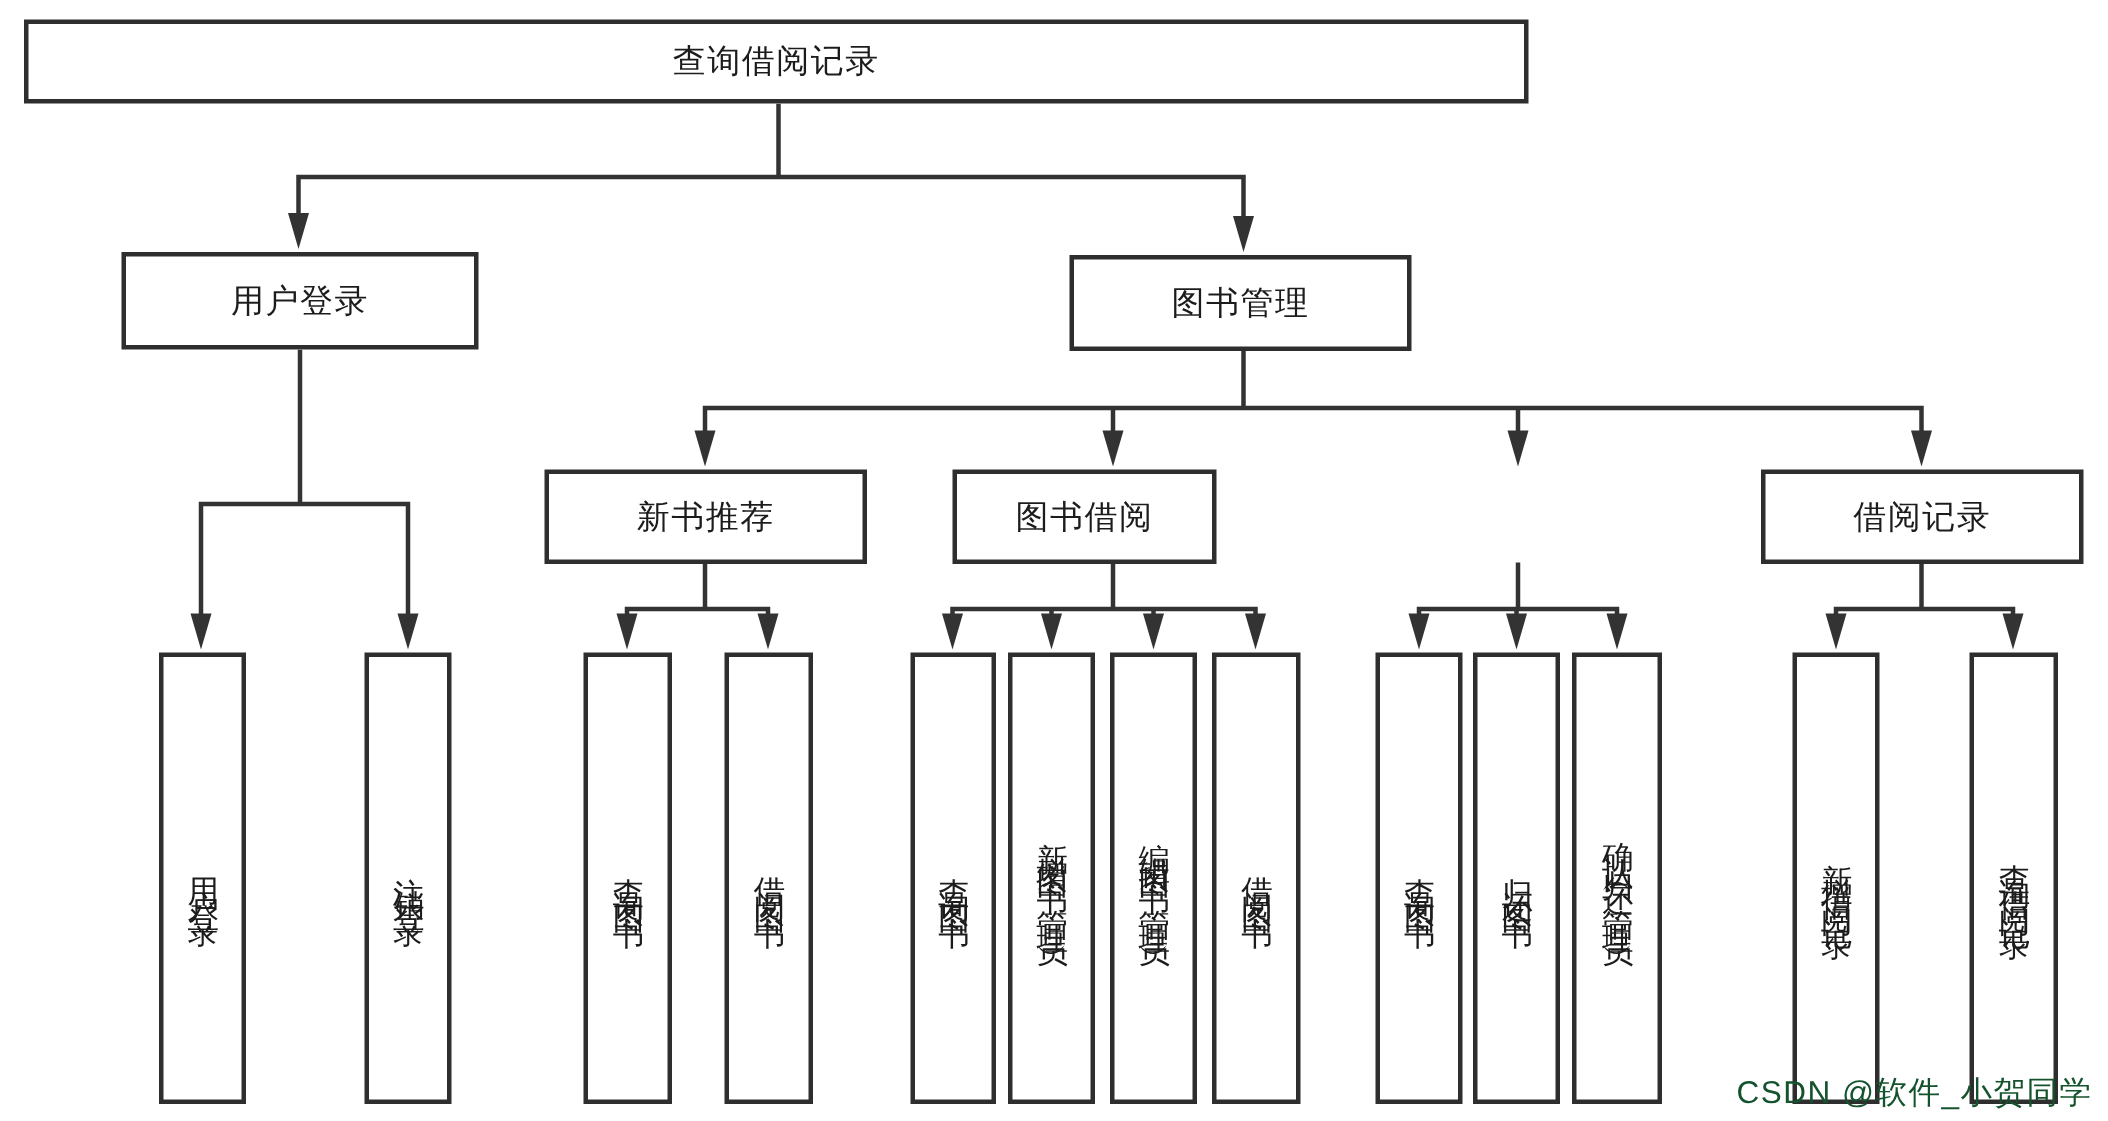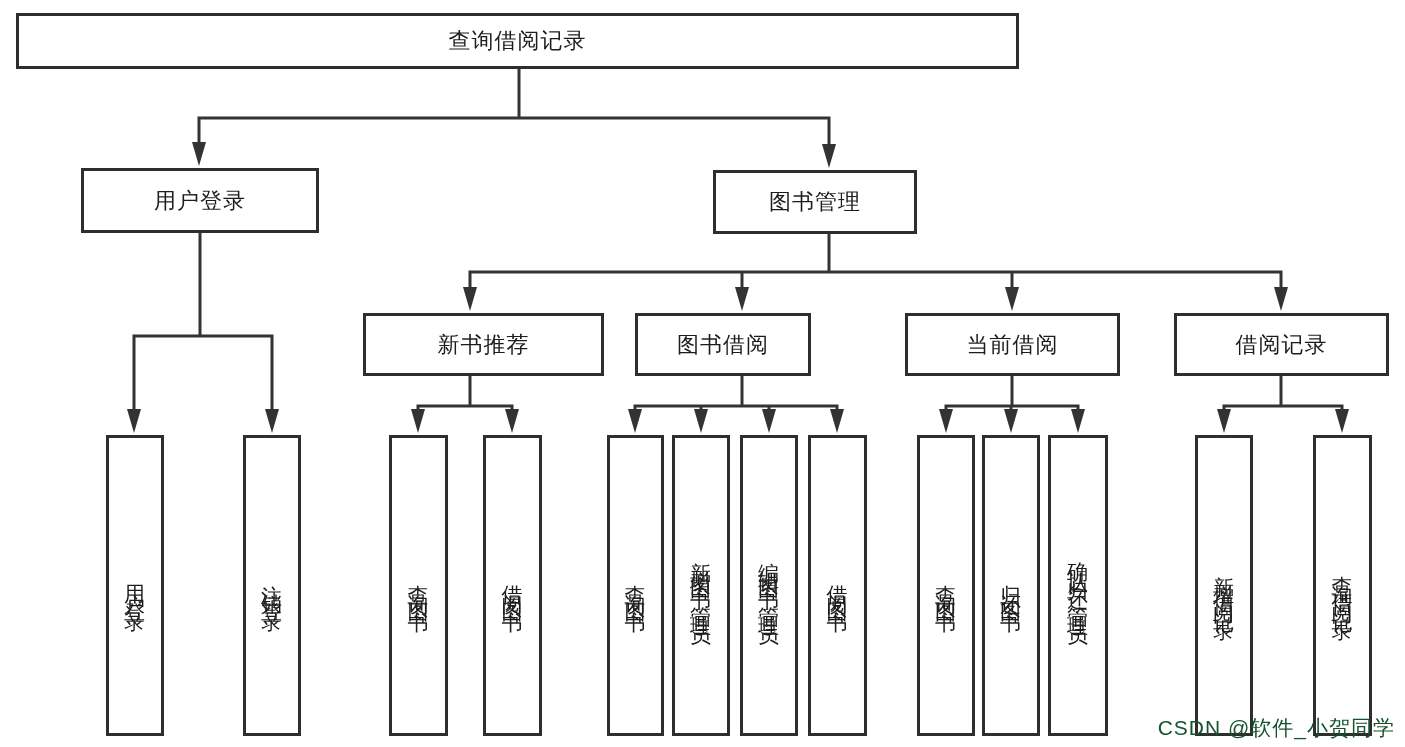--- a/index.html
+++ b/index.html
@@ -110,32 +110,29 @@
     </g>
   </svg>
 
   <div class="node hbox" style="left:16px; top:13px; width:1003px; height:56px;">
     <span>查询借阅记录</span>
   </div>
 
   <div class="node hbox" style="left:81px; top:168px; width:238px; height:65px;">
     <span>用户登录</span>
   </div>
-  <div class="node hbox" style="left:713px; top:170px; width:204px; height:64px;">
+  <div class="node hbox" style="left:713px; top:170px; width:228px; height:64px;">
     <span>图书管理</span>
   </div>
 
-  <div class="node hbox" style="left:363px; top:313px; width:241px; height:63px;">
+  <div class="node hbox" style="left:363px; top:313px; width:215px; height:63px;">
     <span>新书推荐</span>
   </div>
   <div class="node hbox" style="left:635px; top:313px; width:176px; height:63px;">
     <span>图书借阅</span>
-  </div>
-  <div class="node hbox" style="left:905px; top:313px; width:215px; height:63px;">
-    <span>当前借阅</span>
   </div>
   <div class="node hbox" style="left:1174px; top:313px; width:215px; height:63px;">
     <span>借阅记录</span>
   </div>
 
   <div class="node vbox" style="left:106px; top:435px; width:58px; height:301px;">
     <span class="vtext">用户登录</span>
   </div>
   <div class="node vbox" style="left:243px; top:435px; width:58px; height:301px;">
     <span class="vtext">注销登录</span>

